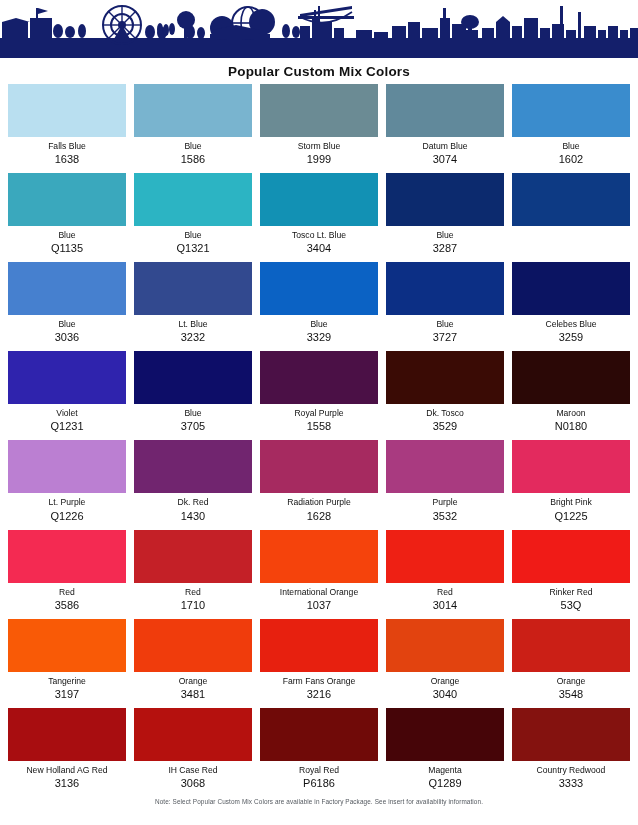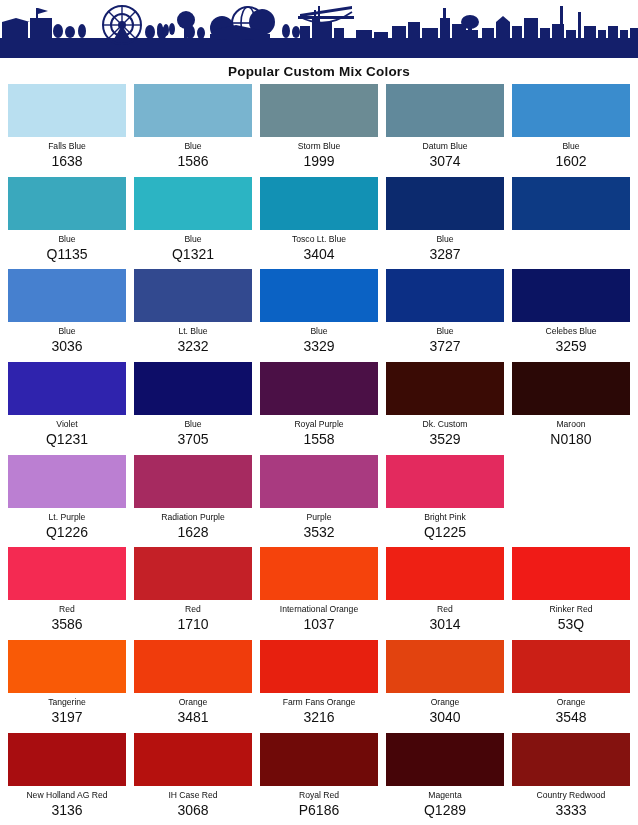--- a/index.html
+++ b/index.html
@@ -85,21 +85,21 @@
     padding-top: 4px;
   }
   .cname {
     display: block;
     font-size: 8.6px;
     color: #111111;
     white-space: nowrap;
   }
   .ccode {
     display: block;
-    font-size: 14px;
+    font-size: 11px;
     color: #111111;
     padding-top: 2px;
   }
 
   
   .footnote {
     width: 638px;
     text-align: center;
     font-size: 6.4px;
     color: #555a60;
@@ -340,41 +340,48 @@
         <div class="cell">
           <div class="swatch" style="background-color: rgb(75, 16, 70);"></div>
           <div class="caption">
             <span class="cname">Royal Purple</span>
             <span class="ccode">1558</span>
           </div>
         </div>
         <div class="cell">
           <div class="swatch" style="background-color: rgb(58, 11, 5);"></div>
           <div class="caption">
-            <span class="cname">Dk. Custom</span>
+            <span class="cname">Dk. Tosco</span>
             <span class="ccode">3529</span>
           </div>
         </div>
         <div class="cell">
           <div class="swatch" style="background-color: rgb(43, 8, 6);"></div>
           <div class="caption">
             <span class="cname">Maroon</span>
             <span class="ccode">N0180</span>
           </div>
         </div>
       </div>
       <div class="row">
         <div class="cell">
           <div class="swatch" style="background-color: rgb(187, 127, 210);"></div>
           <div class="caption">
             <span class="cname">Lt. Purple</span>
             <span class="ccode">Q1226</span>
           </div>
         </div>
         <div class="cell">
+          <div class="swatch" style="background-color: rgb(113, 37, 111);"></div>
+          <div class="caption">
+            <span class="cname">Dk. Red</span>
+            <span class="ccode">1430</span>
+          </div>
+        </div>
+        <div class="cell">
           <div class="swatch" style="background-color: rgb(166, 42, 96);"></div>
           <div class="caption">
             <span class="cname">Radiation Purple</span>
             <span class="ccode">1628</span>
           </div>
         </div>
         <div class="cell">
           <div class="swatch" style="background-color: rgb(169, 58, 128);"></div>
           <div class="caption">
             <span class="cname">Purple</span>

